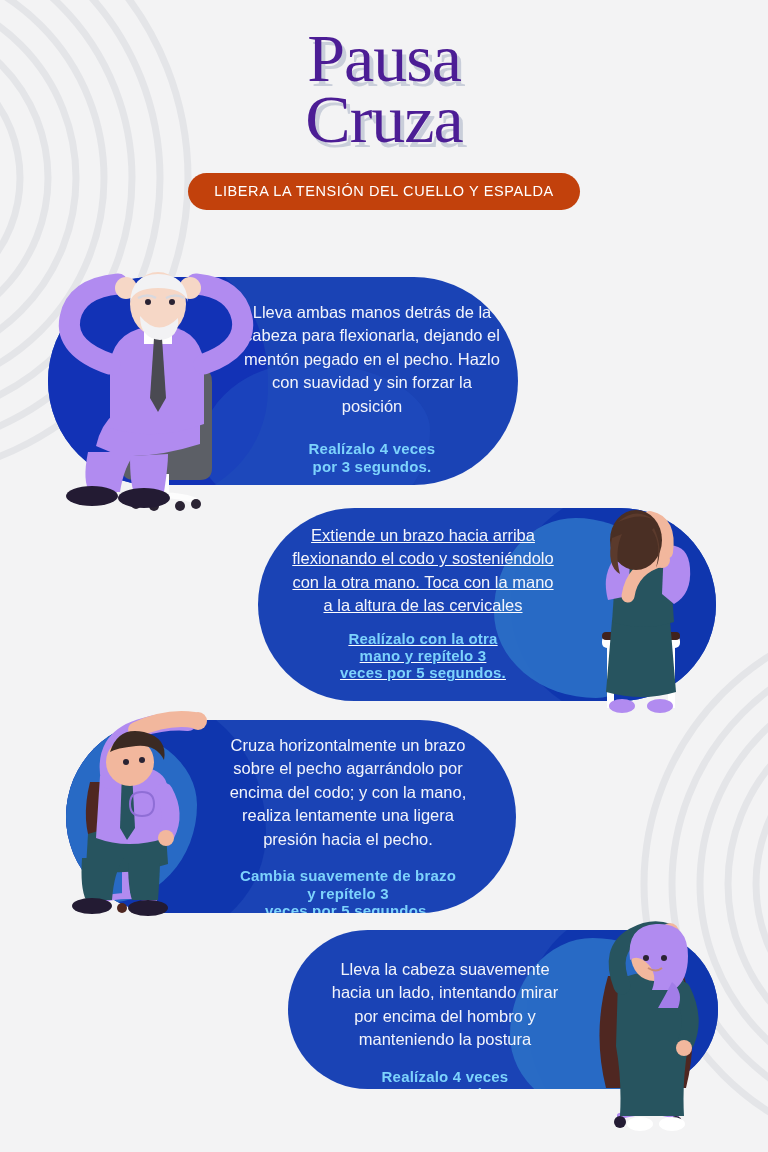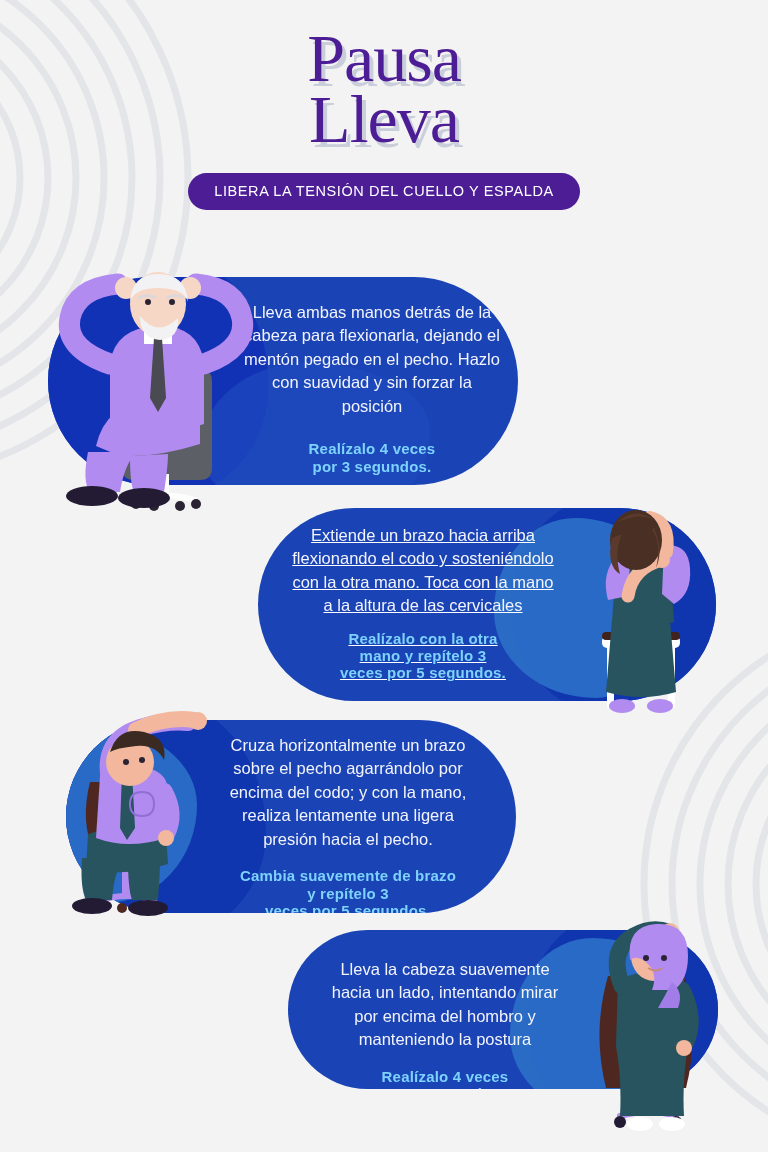--- a/index.html
+++ b/index.html
@@ -54,21 +54,21 @@
   }
   .title .line1 { display: block; padding-top: 26px; }
   .title .line2 { display: block; margin-top: -4px; }
 
   .badge-wrap {
     margin-top: 22px;
     display: flex;
     justify-content: center;
   }
   .badge {
-    background: #4c1d95;
+    background: #c2410c;
     color: #ffffff;
     border-radius: 22px;
     padding: 10px 26px 11px;
     font-size: 14.5px;
     letter-spacing: 0.6px;
     font-weight: 400;
     white-space: nowrap;
   }
 
   
@@ -168,21 +168,21 @@
         <circle cx="290" cy="280" r="214"></circle>
         <circle cx="290" cy="280" r="242"></circle>
         <circle cx="290" cy="280" r="270"></circle>
       </g>
     </svg>
   </div>
 
   <div class="header">
     <h1 class="title">
       <span class="line1">Pausa</span>
-      <span class="line2">Lleva</span>
+      <span class="line2">Cruza</span>
     </h1>
     <div class="badge-wrap">
       <div class="badge">LIBERA LA TENSIÓN DEL CUELLO Y ESPALDA</div>
     </div>
   </div>
 
   <div class="card" id="card-1">
     <div class="blob" style="left:-10px; top:-24px; width:230px; height:250px; border-radius:50% 46% 52% 48% / 48% 52% 46% 54%; background:#1231b6;"></div>
     <div class="blob" style="left:152px; top:86px; width:230px; height:160px; border-radius:46% 54% 40% 60% / 55% 42% 58% 45%; background:#1f4cc0; opacity:.6;"></div>
     <div class="card-text">

